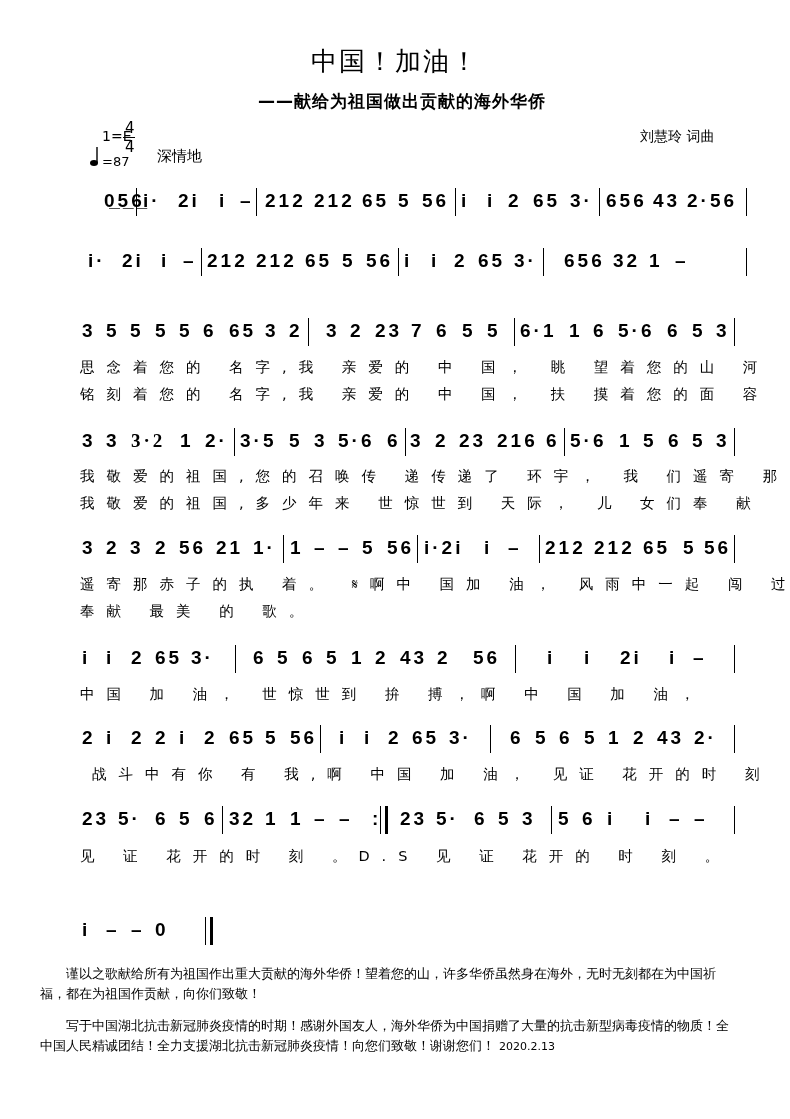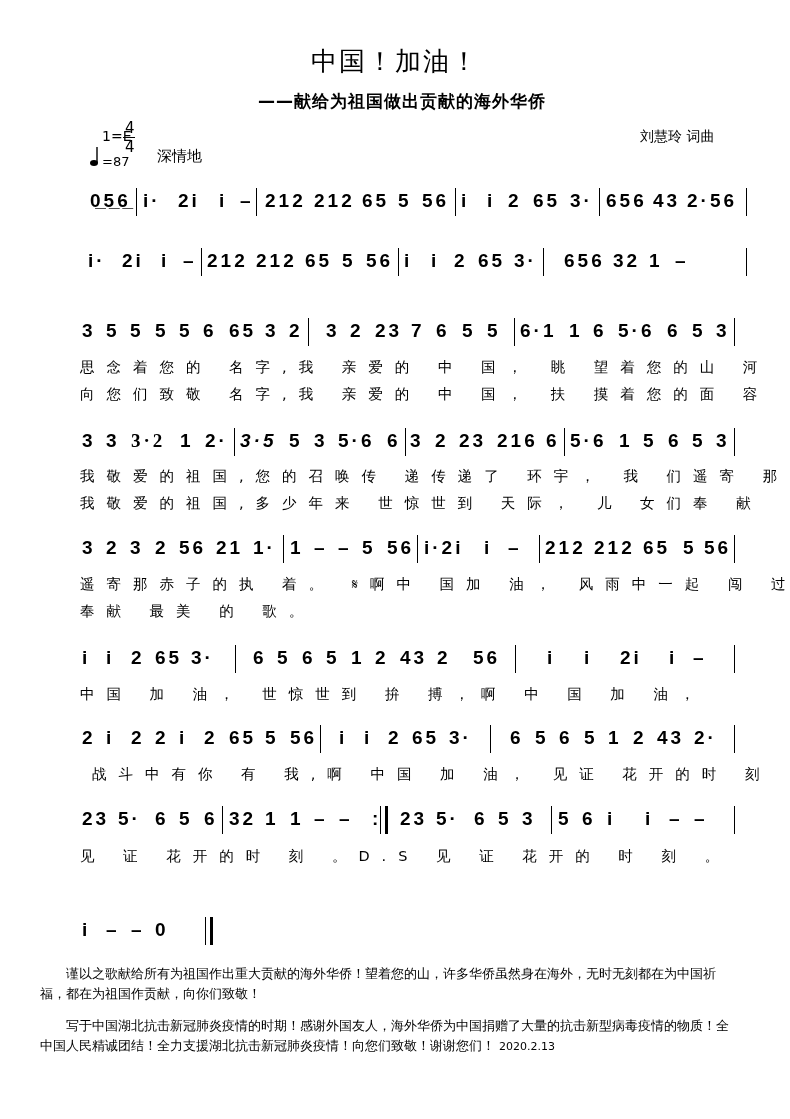--- a/index.html
+++ b/index.html
@@ -33,21 +33,21 @@
       <line x1="9" y1="1" x2="9" y2="17" stroke="#000" stroke-width="1.4"></line>
       <ellipse cx="6" cy="17" rx="4" ry="3" fill="#000"></ellipse>
     </svg>
 </div>
 <div class="hdr" style="left:102px;top:154px;font-size:13px;">=87</div>
 <div class="hdr" style="left:157px;top:147px;font-size:15px;">深情地</div>
 <div class="hdr" style="left:640px;top:128px;">刘慧玲  词曲</div>
 
 <div id="score">
     <div class="row" style="top: 190px;">
-      <span class="tok" style="left: 90px;">0̲5̲6̲</span>
+      <span class="tok" style="left: 104px;">0̲5̲6̲</span>
       <span class="tok" style="left: 143px;">i·</span>
       <span class="tok" style="left: 178px;">2i</span>
       <span class="tok" style="left: 219px;">i</span>
       <span class="tok" style="left: 240px;">–</span>
       <span class="tok" style="left: 265px;">212</span>
       <span class="tok" style="left: 314px;">212</span>
       <span class="tok" style="left: 362px;">65</span>
       <span class="tok" style="left: 398px;">5</span>
       <span class="tok" style="left: 422px;">56</span>
       <span class="tok" style="left: 461px;">i</span>
@@ -115,21 +115,21 @@
       <div class="bar" style="left: 308px;"></div>
       <div class="bar" style="left: 514px;"></div>
       <div class="bar" style="left: 734px;"></div>
     </div>
     <div class="row" style="top: 430px;">
       <span class="tok" style="left: 82px;">3</span>
       <span class="tok" style="left: 106px;">3</span>
       <span class="tok" style="left: 131px; font-family: Liberation Serif, serif;">3·2</span>
       <span class="tok" style="left: 180px;">1</span>
       <span class="tok" style="left: 205px;">2·</span>
-      <span class="tok" style="left: 240px; font-style: italic;">3·5</span>
+      <span class="tok" style="left: 240px;">3·5</span>
       <span class="tok" style="left: 289px;">5</span>
       <span class="tok" style="left: 314px;">3</span>
       <span class="tok" style="left: 338px;">5·6</span>
       <span class="tok" style="left: 387px;">6</span>
       <span class="tok" style="left: 410px;">3</span>
       <span class="tok" style="left: 435px;">2</span>
       <span class="tok" style="left: 459px;">23</span>
       <span class="tok" style="left: 497px;">216</span>
       <span class="tok" style="left: 546px;">6</span>
       <span class="tok" style="left: 570px;">5·6</span>
@@ -249,21 +249,21 @@
       <div class="bar fin" style="left: 380px;"></div>
     </div>
     <div class="row" style="top: 919px;">
       <span class="tok" style="left: 82px;">i</span>
       <span class="tok" style="left: 106px;">–</span>
       <span class="tok" style="left: 131px;">–</span>
       <span class="tok" style="left: 155px;">0</span>
       <div class="bar fin" style="left: 205px;"></div>
     </div>
     <div class="lyr" style="left: 80px; top: 358px;">思念着您的 名字,我 亲爱的 中 国， 眺 望着您的山 河</div>
-    <div class="lyr" style="left: 80px; top: 385px;">向您们致敬 名字,我 亲爱的 中 国， 扶 摸着您的面 容</div>
+    <div class="lyr" style="left: 80px; top: 385px;">铭刻着您的 名字,我 亲爱的 中 国， 扶 摸着您的面 容</div>
     <div class="lyr" style="left: 80px; top: 467px;">我敬爱的祖国,您的召唤传 递传递了 环宇， 我 们遥寄 那</div>
     <div class="lyr" style="left: 80px; top: 494px;">我敬爱的祖国,多少年来 世惊世到 天际， 儿 女们奉 献</div>
     <div class="lyr" style="left: 80px; top: 575px;">遥寄那赤子的执 着。 𝄋啊中 国加 油， 风雨中一起 闯 过,啊</div>
     <div class="lyr" style="left: 80px; top: 602px;">奉献 最美 的 歌。</div>
     <div class="lyr" style="left: 80px; top: 685px;">中国 加 油， 世惊世到 拚 搏，啊 中 国 加 油，</div>
     <div class="lyr" style="left: 92px; top: 765px;">战斗中有你 有 我,啊 中国 加 油， 见证 花开的时 刻</div>
     <div class="lyr" style="left: 80px; top: 847px;">见 证 花开的时 刻 。D.S 见 证 花开的 时 刻 。</div>
   </div>
 
 <div class="abs" style="left:40px;top:964px;width:700px;font-size:13px;line-height:20px;text-indent:26px;">谨以之歌献给所有为祖国作出重大贡献的海外华侨！望着您的山，许多华侨虽然身在海外，无时无刻都在为中国祈福，都在为祖国作贡献，向你们致敬！</div>

